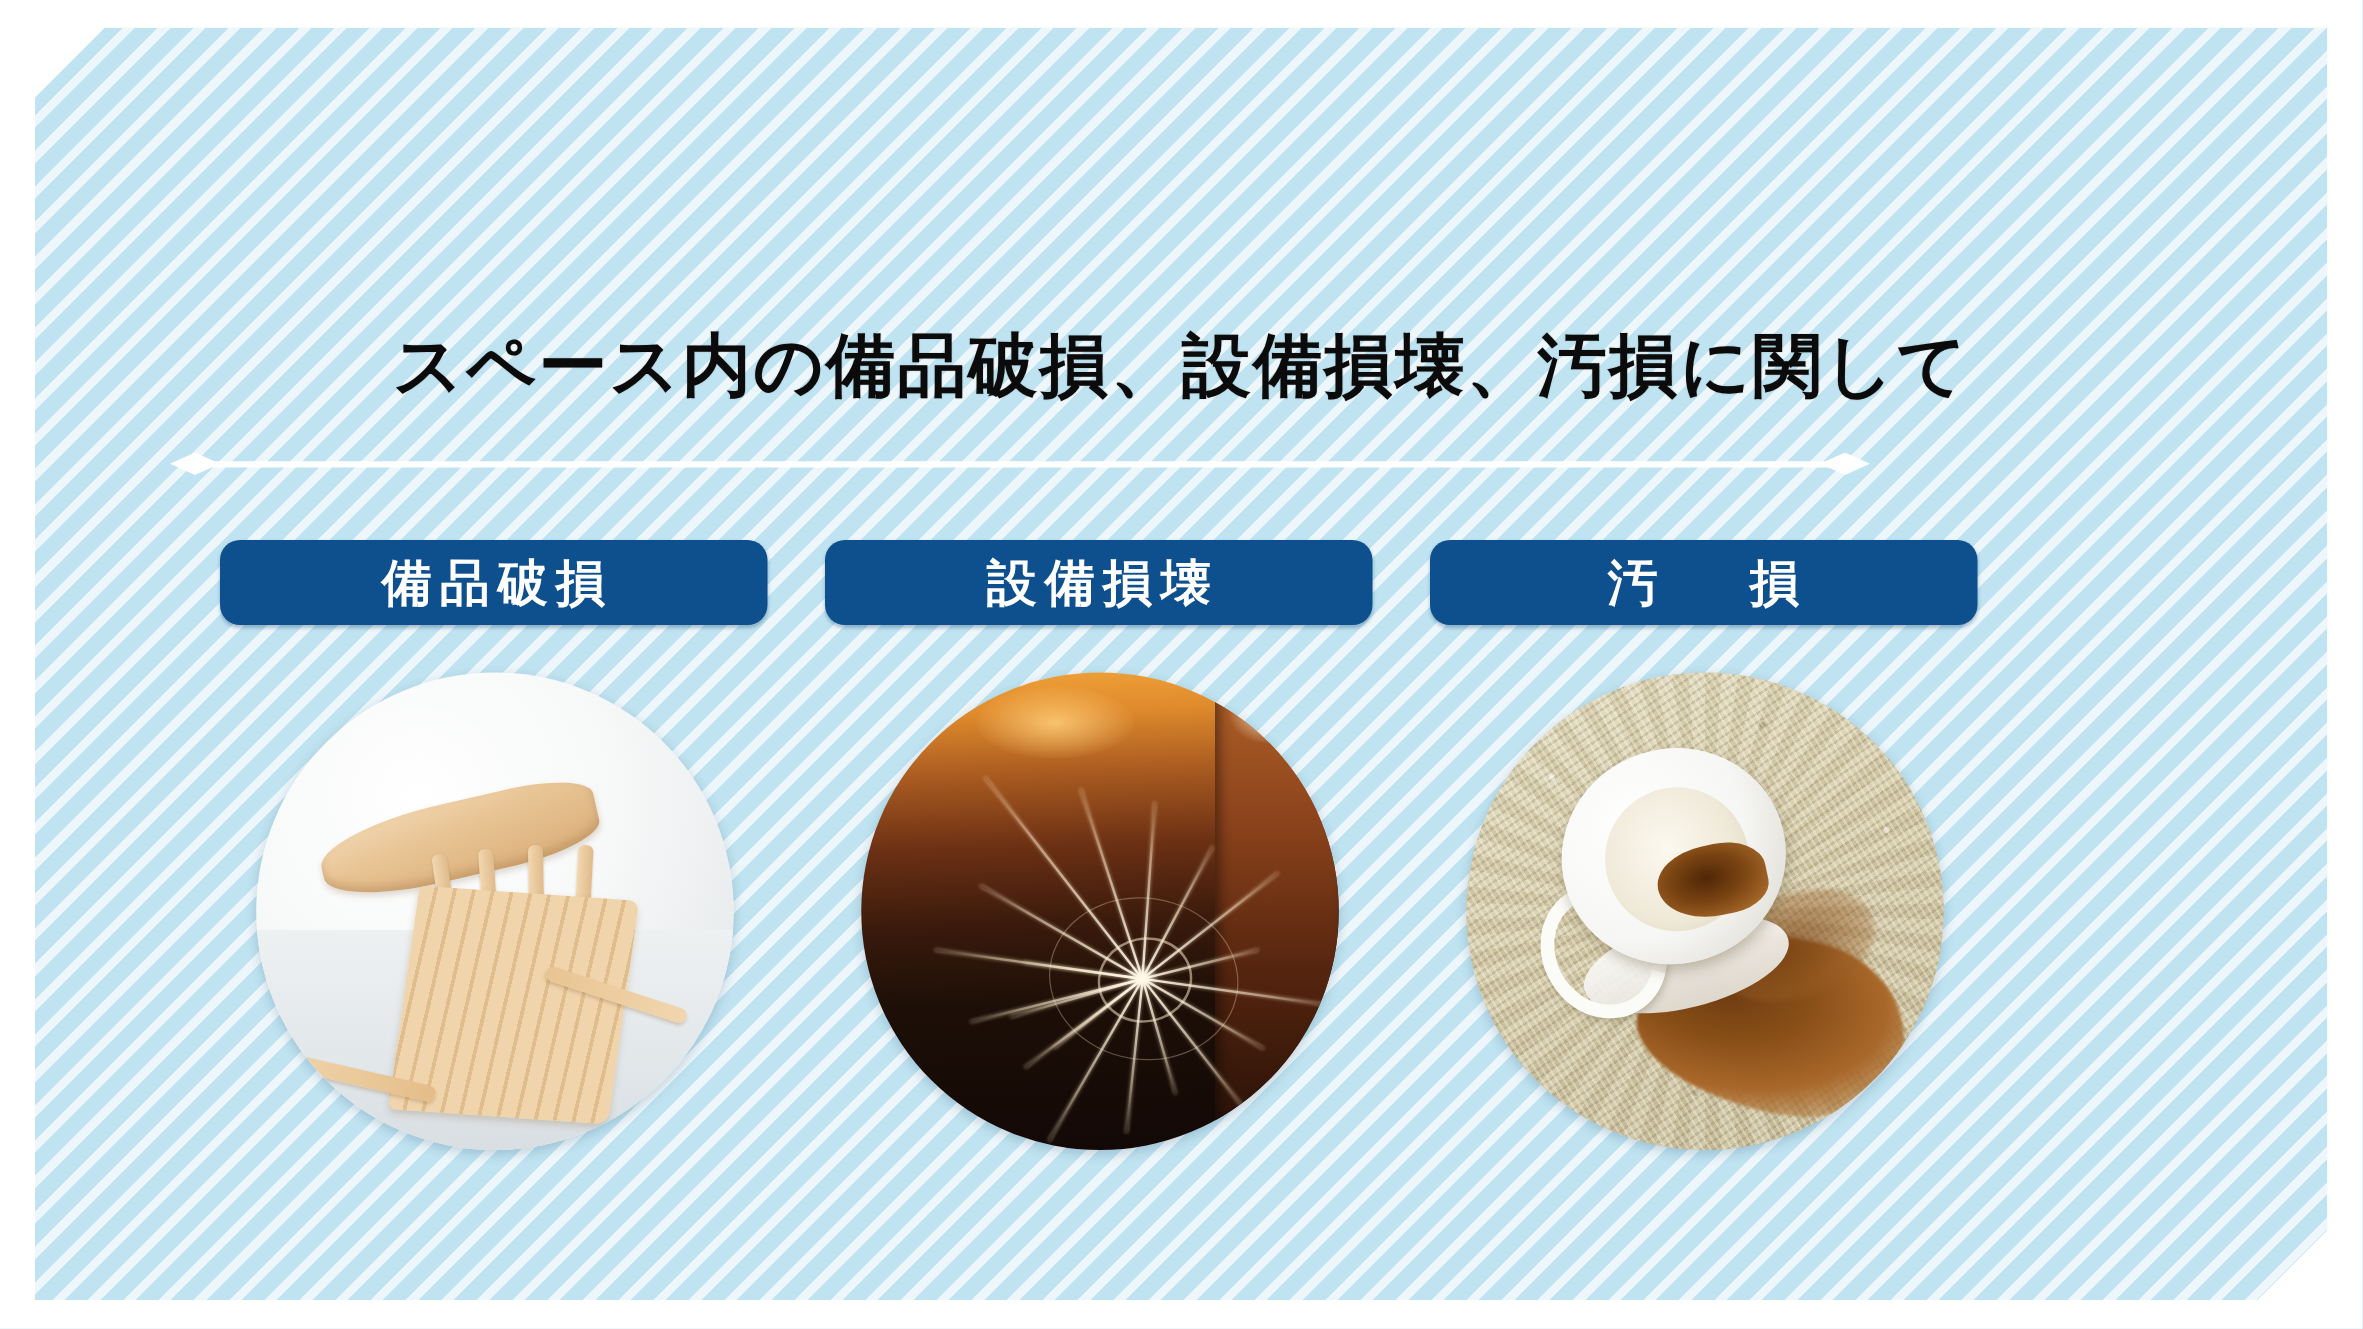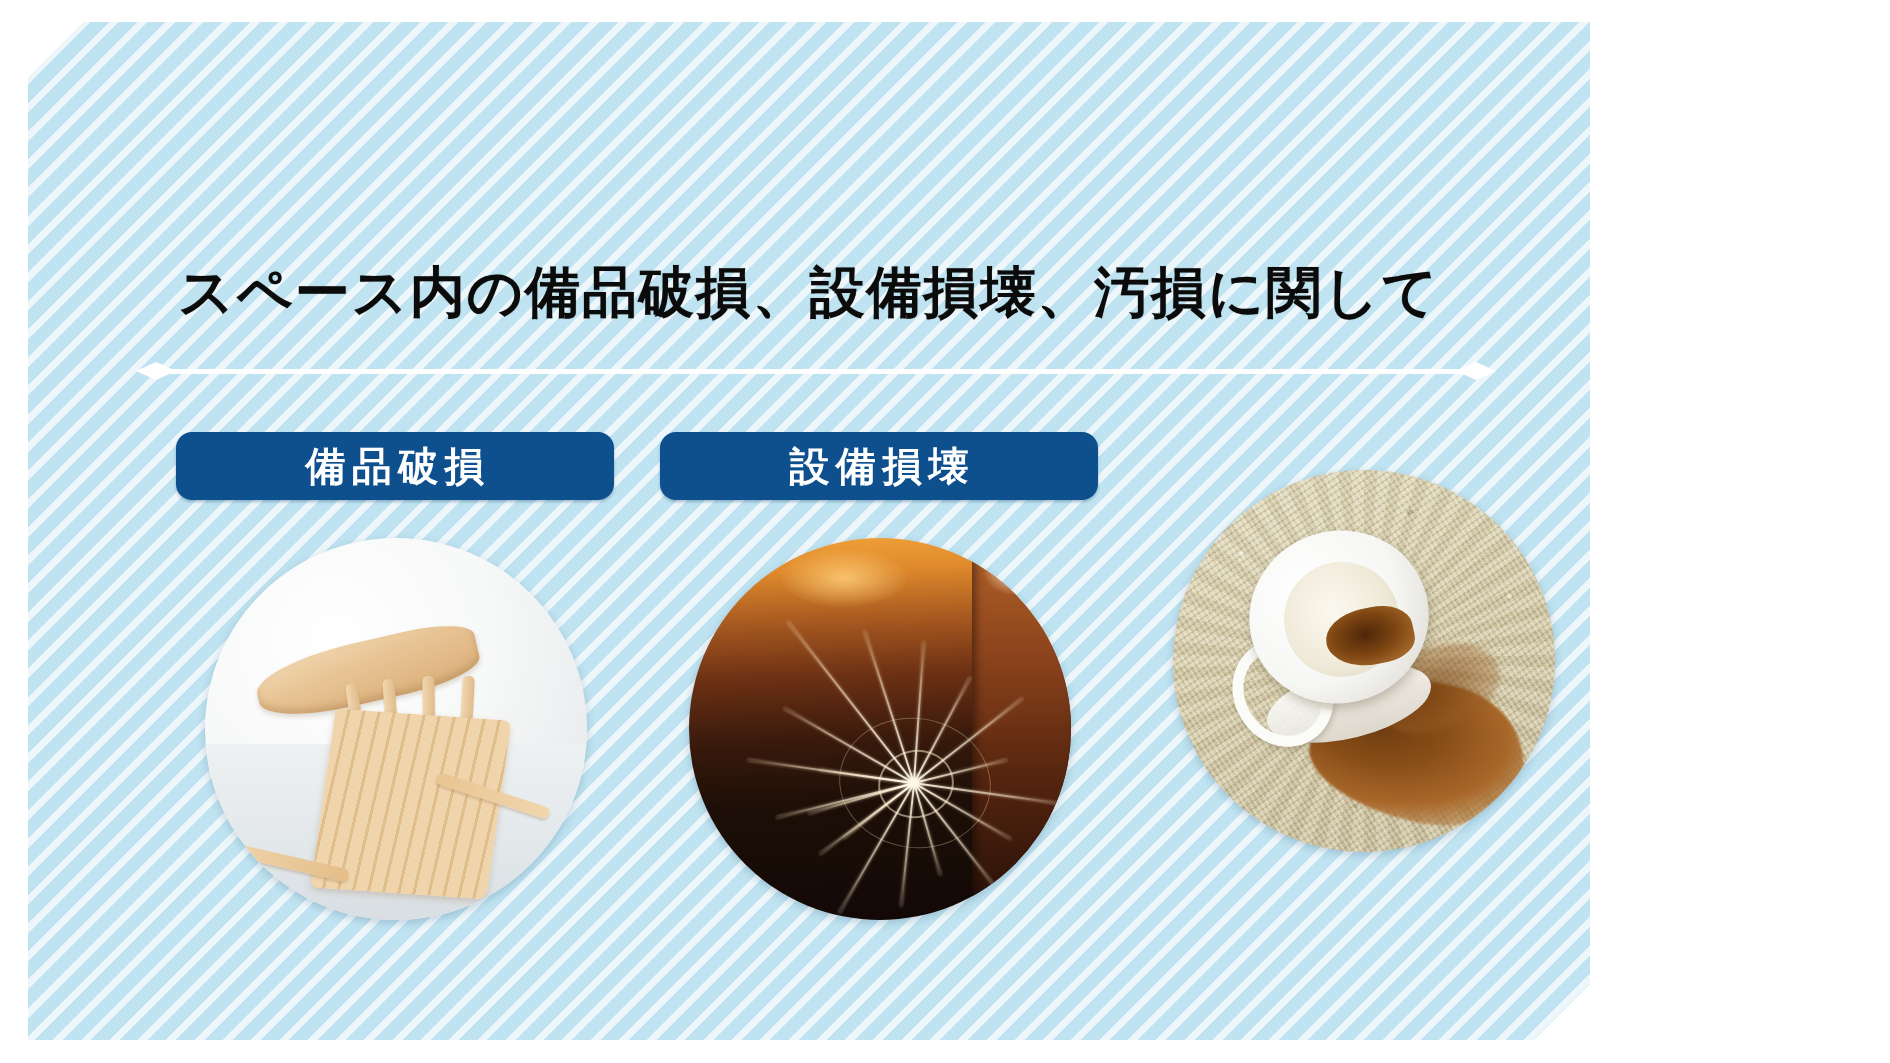--- a/index.html
+++ b/index.html
@@ -9,21 +9,21 @@
     background:#ffffff;
     font-family:"Liberation Sans","DejaVu Sans",sans-serif;
     overflow:hidden;
     position:relative;
   }
 
   
   #panel{
     position:absolute;
     left:28px; top:22px;
-    width:1562px; height:1018px;
+    width:1834px; height:1018px;
     background-color:#bfe3f0;
     background-image:repeating-linear-gradient(
         -45deg,
         rgba(255,255,255,0.72) 0px,
         rgba(255,255,255,0.72) 7px,
         rgba(255,255,255,0.00) 7px,
         rgba(255,255,255,0.00) 20px
     );
     -webkit-clip-path:polygon(56px 0, 100% 0, 100% calc(100% - 56px), calc(100% - 56px) 100%, 0 100%, 0 56px);
     clip-path:polygon(56px 0, 100% 0, 100% calc(100% - 56px), calc(100% - 56px) 100%, 0 100%, 0 56px);
@@ -361,20 +361,21 @@
           <i style="width: 96px; transform: rotate(188deg);"></i>
           <i style="width: 110px; transform: rotate(-196deg);"></i>
           <i style="width: 90px; transform: rotate(-218deg);"></i>
         </span>
       <span class="core"></span>
       <span class="sr">ひび割れたガラス</span>
     </div>
   </div>
 
   <div class="col c3">
+    <div class="badge wide">汚　損</div>
     <div class="photo ph-spill">
       <span class="grain"></span>
       <span class="stain"></span>
       <span class="stain2"></span>
       <span class="saucer"></span>
       <span class="handle"></span>
       <span class="cup"></span>
       <span class="cup-in"></span>
       <span class="cup-pool"></span>
       <span class="sr">カーペットにこぼれたコーヒー</span>

